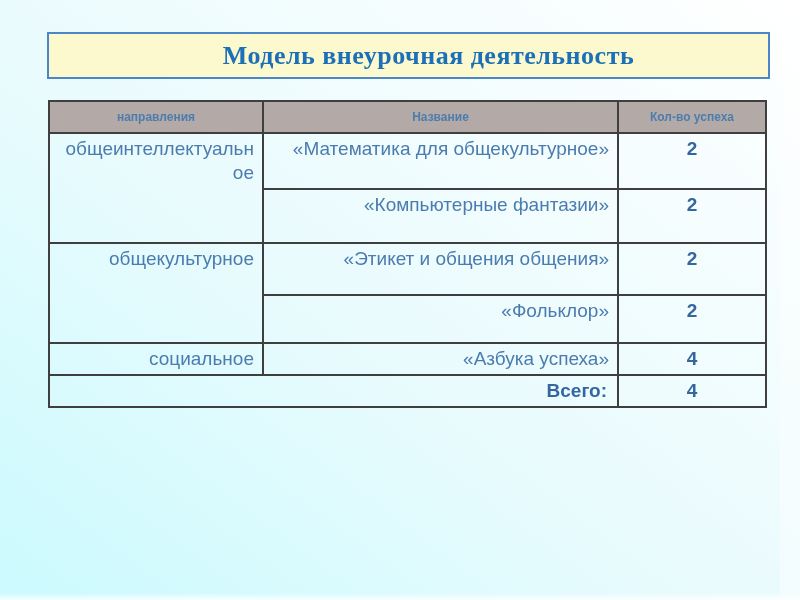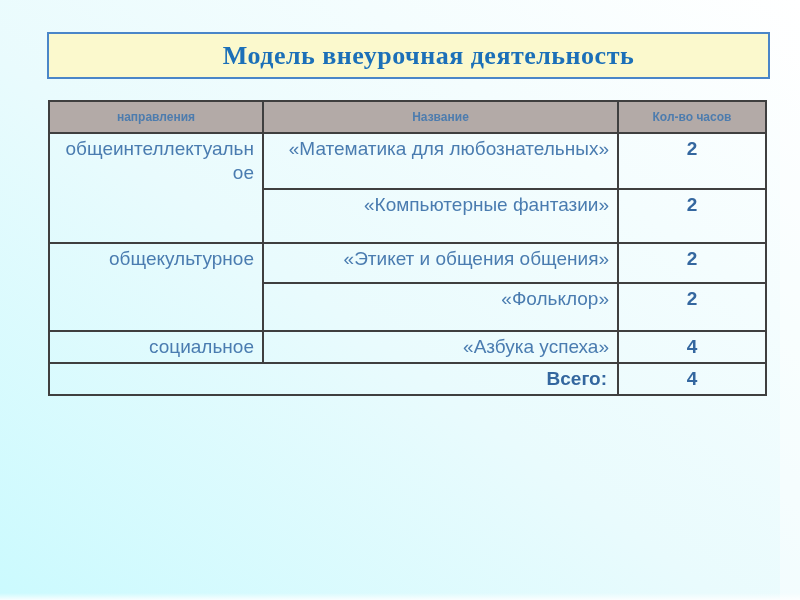--- a/index.html
+++ b/index.html
@@ -69,21 +69,21 @@
     color: var(--bold-text, #34679f);
   }
   .schedule td.total-label {
     text-align: right;
     font-weight: bold;
     color: var(--bold-text, #34679f);
     padding-right: 10px;
   }
   tr.r1 { height: 56px; }
   tr.r2 { height: 54px; margin-top: 48px; }
-  tr.r3 { height: 40px; }
+  tr.r3 { height: 52px; }
   tr.r4 { height: 48px; margin-top: 9px; }
   tr.r5 { height: 31px; }
   tr.r6 { height: 32px; }
 </style>
 </head>
 <body>
 
 <div class="slide" style="--bg-top: #ffffff; --bg-bottom: #cbfafe; --title-bg: #fbf9cd; --title-border: #4a86c8; --title-text: #1c70b8; --header-bg: #b3aaa7; --header-text: #4d7cae; --body-text: #4a7cb0; --bold-text: #34679f; --table-border: #3f3f3f;">
 
   <div class="title-box">
@@ -93,27 +93,27 @@
   <table class="schedule">
     <colgroup>
       <col style="width:214px">
       <col style="width:355px">
       <col style="width:148px">
     </colgroup>
     <thead>
       <tr>
         <th>направления</th>
         <th>Название</th>
-        <th>Кол-во часов</th>
+        <th>Кол-во успеха</th>
       </tr>
     </thead>
     <tbody>
       <tr class="r1">
         <td rowspan="2">общеинтеллектуальное</td>
-        <td>«Математика для любознательных»</td>
+        <td>«Математика для общекультурное»</td>
         <td class="hours">2</td>
       </tr>
       <tr class="r2">
         <td>«Компьютерные фантазии»</td>
         <td class="hours">2</td>
       </tr>
       <tr class="r3">
         <td rowspan="2">общекультурное</td>
         <td>«Этикет и общения общения»</td>
         <td class="hours">2</td>

